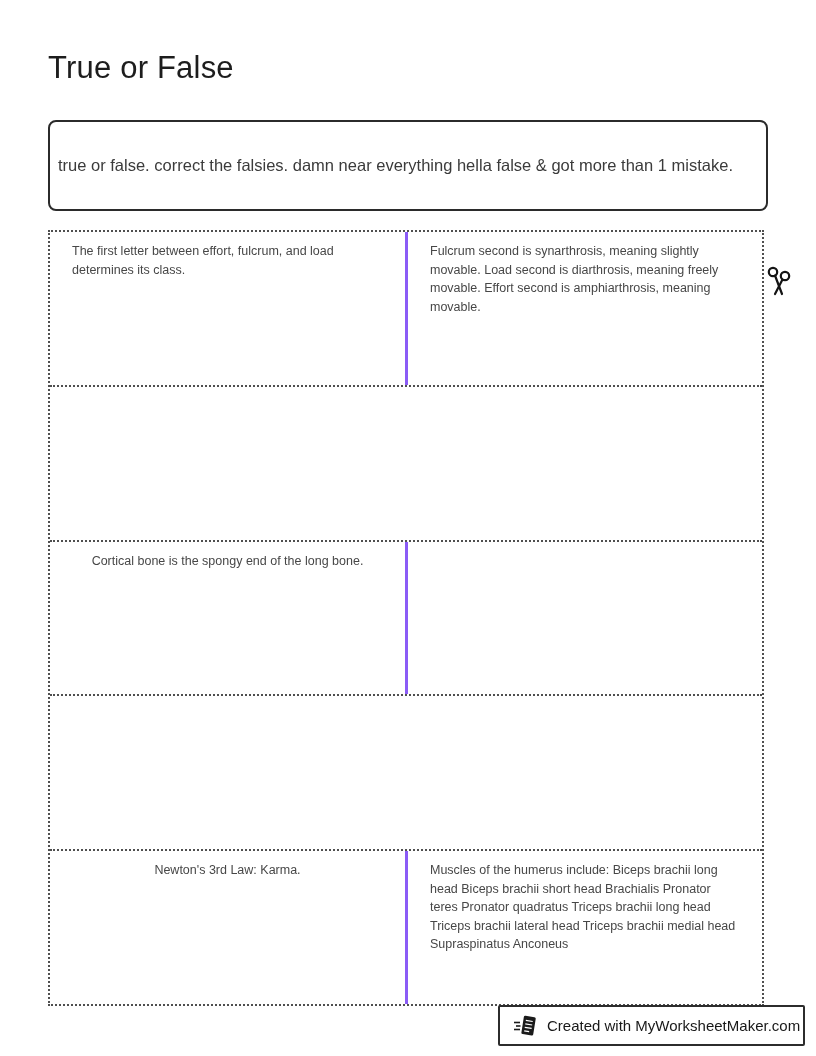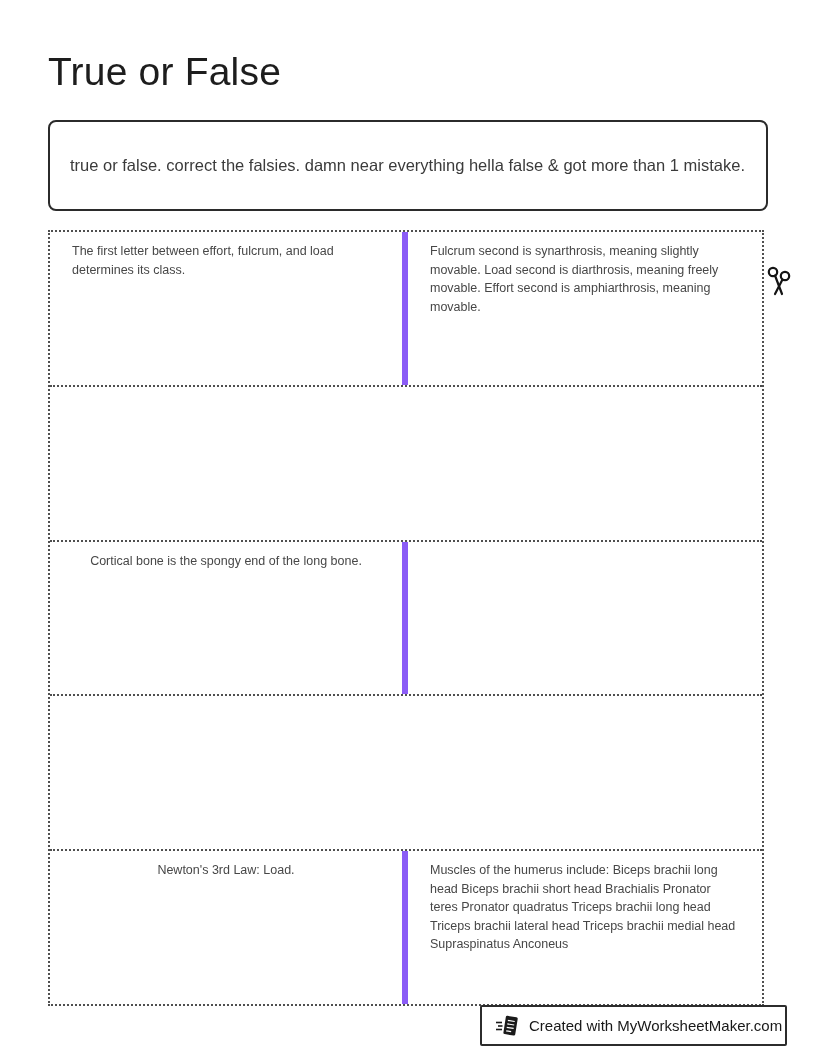--- a/index.html
+++ b/index.html
@@ -9,34 +9,34 @@
     position: relative;
     width: 816px;
     height: 1056px;
     background: #ffffff;
     overflow: hidden;
   }
   .title {
     position: absolute;
     left: 48px;
     top: 50px;
-    font-size: 39px;
+    font-size: 31px;
     font-weight: 400;
     letter-spacing: 0.2px;
     color: #1d1d1d;
   }
   .instructions {
     position: absolute;
     left: 48px;
     top: 120px;
     width: 720px;
     height: 91px;
     border: 2px solid #2b2b2b;
     border-radius: 8px;
-    padding: 15px 20px;
+    padding: 15px 8px;
     display: flex;
     align-items: center;
   }
   .instructions p {
     font-size: 16.5px;
     line-height: 27px;
     color: #3b3b3b;
   }
   .grid {
     position: absolute;
@@ -57,42 +57,42 @@
   .row:last-child { border-bottom: none; }
   .cell {
     display: flex;
     flex-direction: column;
     justify-content: flex-start;
     padding: 10px 22px;
     min-width: 0;
   }
   .cell.left {
     width: 358px;
-    border-right: 6px solid #8b5cf6;
+    border-right: 3px solid #8b5cf6;
   }
   .cell.right { flex: 1; }
   .cell-text {
     width: fit-content;
     max-width: 100%;
     margin: 0 auto;
     text-align: left;
     font-size: 12.5px;
     line-height: 18.5px;
     color: #474747;
   }
   .scissors {
     position: absolute;
     left: 765px;
     top: 263px;
     width: 28px;
     height: 38px;
   }
   .footer-badge {
     position: absolute;
-    left: 480px;
+    left: 498px;
     top: 1005px;
     width: 307px;
     height: 41px;
     background: #ffffff;
     border: 2px solid #2c2c2c;
     border-radius: 2px;
     display: flex;
     align-items: center;
     gap: 9px;
     padding: 4px 13px;
@@ -130,21 +130,21 @@
     </div>
     <div class="row">
       <div class="cell left">
         <p class="cell-text">Cortical bone is the spongy end of the long bone.</p>
       </div>
     </div>
     <div class="row">
     </div>
     <div class="row">
       <div class="cell left">
-        <p class="cell-text">Newton's 3rd Law: Load.</p>
+        <p class="cell-text">Newton's 3rd Law: Karma.</p>
       </div>
       <div class="cell right">
         <p class="cell-text">Muscles of the humerus include: Biceps brachii long head Biceps brachii short head Brachialis Pronator teres Pronator quadratus Triceps brachii long head Triceps brachii lateral head Triceps brachii medial head Supraspinatus Anconeus</p>
       </div>
     </div>
   </div>
 
   <div class="scissors">
     <svg width="28" height="38" viewBox="0 0 28 38" fill="none" stroke="#141414" stroke-width="2.2" stroke-linecap="round">
       <circle cx="8" cy="9" r="4.2"></circle>

